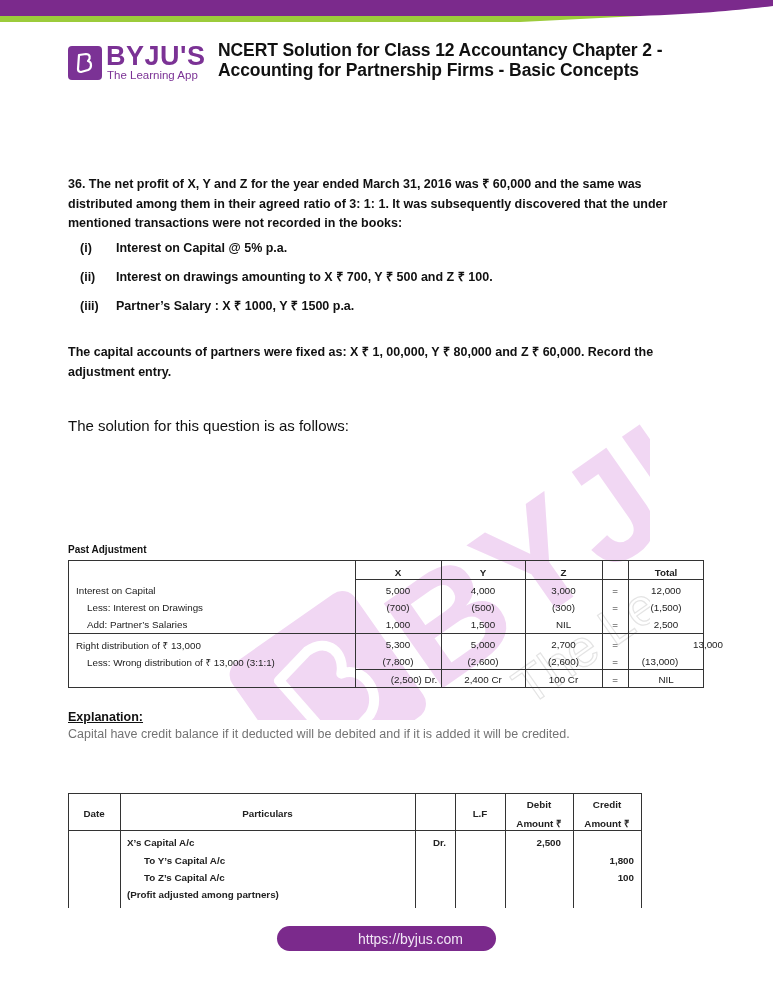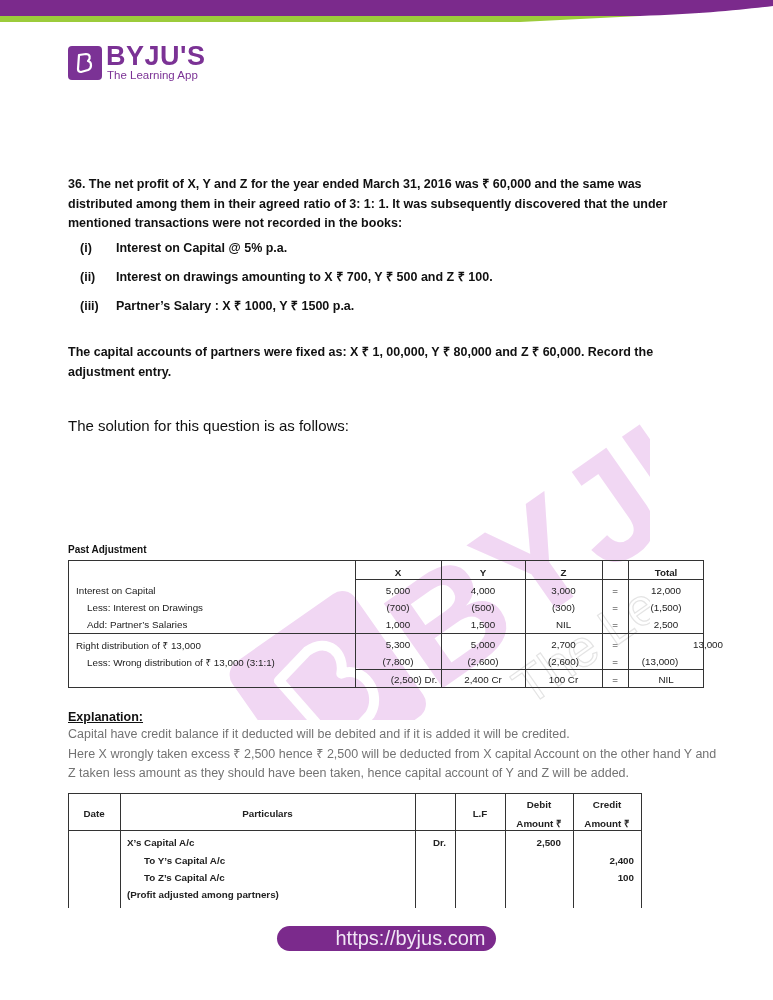--- a/index.html
+++ b/index.html
@@ -46,21 +46,21 @@
 
   
   .jt { position: absolute; left: 68px; top: 793px; width: 574px; height: 115px; font-size: 9.8px; color: #222; }
   .jt-vline { position: absolute; top: 0; width: 1.2px; height: 100%; background: #333; }
   .jt-hline { position: absolute; height: 1.2px; background: #333; }
   .jt-text { position: absolute; white-space: nowrap; font-weight: bold; }
   .jt-head { font-weight: bold; text-align: center; }
 
   
   .footer-pill { position: absolute; left: 277px; top: 926px; width: 219px; height: 25px; background: #7b2a8c; border-radius: 13px; display: flex; align-items: center; justify-content: center; }
-  .footer-url { color: #f1e6f5; font-size: 20px; margin-left: 48px; }
+  .footer-url { color: #f1e6f5; font-size: 14px; margin-left: 48px; }
 </style>
 </head>
 <body>
 
 <div class="top-band">
   <svg width="773" height="26" viewBox="0 0 773 26">
     <path d="M0 0 H773 V6 C740 10 700 14 640 16 L0 16 Z" fill="#7b2a8c"></path>
     <path d="M0 16 H640 C600 18 560 20 520 22 L0 22 Z" fill="#9ccb3b"></path>
   </svg>
 </div>
@@ -68,20 +68,24 @@
 <div class="header">
   <div class="logo">
     <div class="logo-box">
       <svg class="logo-b" viewBox="0 0 20 22">
         <path d="M4 3 L11 2 C15 2 16 6 13 9 C17 10 17 16 13 18 L6 20 C4 20 3 19 3 17 Z" fill="none" stroke="#fff" stroke-width="2.2" stroke-linejoin="round"></path>
       </svg>
     </div>
     <div class="logo-word">BYJU'S</div>
     <div class="logo-tag">The Learning App</div>
   </div>
+  <div class="doc-title">
+    <div>NCERT Solution for Class 12 Accountancy Chapter 2 -</div>
+    <div>Accounting for Partnership Firms - Basic Concepts</div>
+  </div>
 </div>
 
 <div class="watermark">
   <svg width="470" height="440" viewBox="0 0 470 440">
     <g transform="rotate(-35 235 220)">
       <rect x="-20" y="250" width="150" height="150" rx="16" fill="#f1d7f3"></rect>
       <path d="M20 290 L60 282 C85 282 90 305 75 320 C98 325 98 360 75 370 L30 380 Z" fill="none" stroke="#fff" stroke-width="10" stroke-linejoin="round"></path>
       <text x="140" y="390" font-family="Liberation Sans, sans-serif" font-size="150" font-weight="bold" fill="#f1d7f3">BYJU'S</text>
       <text x="210" y="455" font-family="Liberation Sans, sans-serif" font-size="52" fill="none" stroke="#e4e4e4" stroke-width="1.2">The Learning App</text>
     </g>
@@ -165,21 +169,20 @@
   <div class="pa-num" style="left:302px; width:86px; top:113px">(2,500) Dr.</div>
   <div class="pa-num" style="left:372px; width:84px; top:113px">2,400 Cr</div>
   <div class="pa-num" style="left:456px; width:77px; top:113px">100 Cr</div>
   <div class="pa-num" style="left:533px; width:26px; top:113px">=</div>
   <div class="pa-num" style="left:559px; width:76px; top:113px">NIL</div>
 </div>
 
 <div class="exp-title">Explanation:</div>
 <div class="exp-text">
   <div>Capital have credit balance if it deducted will be debited and if it is added it will be credited.</div>
-  <div>Here X wrongly taken excess ₹ 2,500 hence ₹ 2,500 will be deducted from X capital Account on the other hand Y and Z taken less amount as they should have been taken, hence capital account of Y and Z will be added.</div>
 </div>
 
 <div class="jt">
 
   <div class="jt-hline" style="left:0; width:574px; top:0"></div>
   <div class="jt-hline" style="left:0; width:574px; top:37px"></div>
 
   <div class="jt-vline" style="left:0"></div>
   <div class="jt-vline" style="left:52px"></div>
   <div class="jt-vline" style="left:347px"></div>
@@ -194,21 +197,21 @@
   <div class="jt-text jt-head" style="left:437px; width:68px; top:6px">Debit</div>
   <div class="jt-text jt-head" style="left:437px; width:68px; top:24px">Amount ₹</div>
   <div class="jt-text jt-head" style="left:505px; width:68px; top:6px">Credit</div>
   <div class="jt-text jt-head" style="left:505px; width:68px; top:24px">Amount ₹</div>
 
   <div class="jt-text" style="left:59px; top:44px">X’s Capital A/c</div>
   <div class="jt-text" style="left:365px; top:44px">Dr.</div>
   <div class="jt-text" style="left:437px; width:56px; top:44px; text-align:right">2,500</div>
 
   <div class="jt-text" style="left:76px; top:62px">To Y’s Capital A/c</div>
-  <div class="jt-text" style="left:505px; width:61px; top:62px; text-align:right">2,400</div>
+  <div class="jt-text" style="left:505px; width:61px; top:62px; text-align:right">1,800</div>
 
   <div class="jt-text" style="left:76px; top:79px">To Z’s Capital A/c</div>
   <div class="jt-text" style="left:505px; width:61px; top:79px; text-align:right">100</div>
 
   <div class="jt-text" style="left:59px; top:96px">(Profit adjusted among partners)</div>
 </div>
 
 <div class="footer-pill">
   <span class="footer-url">https://byjus.com</span>
 </div>

